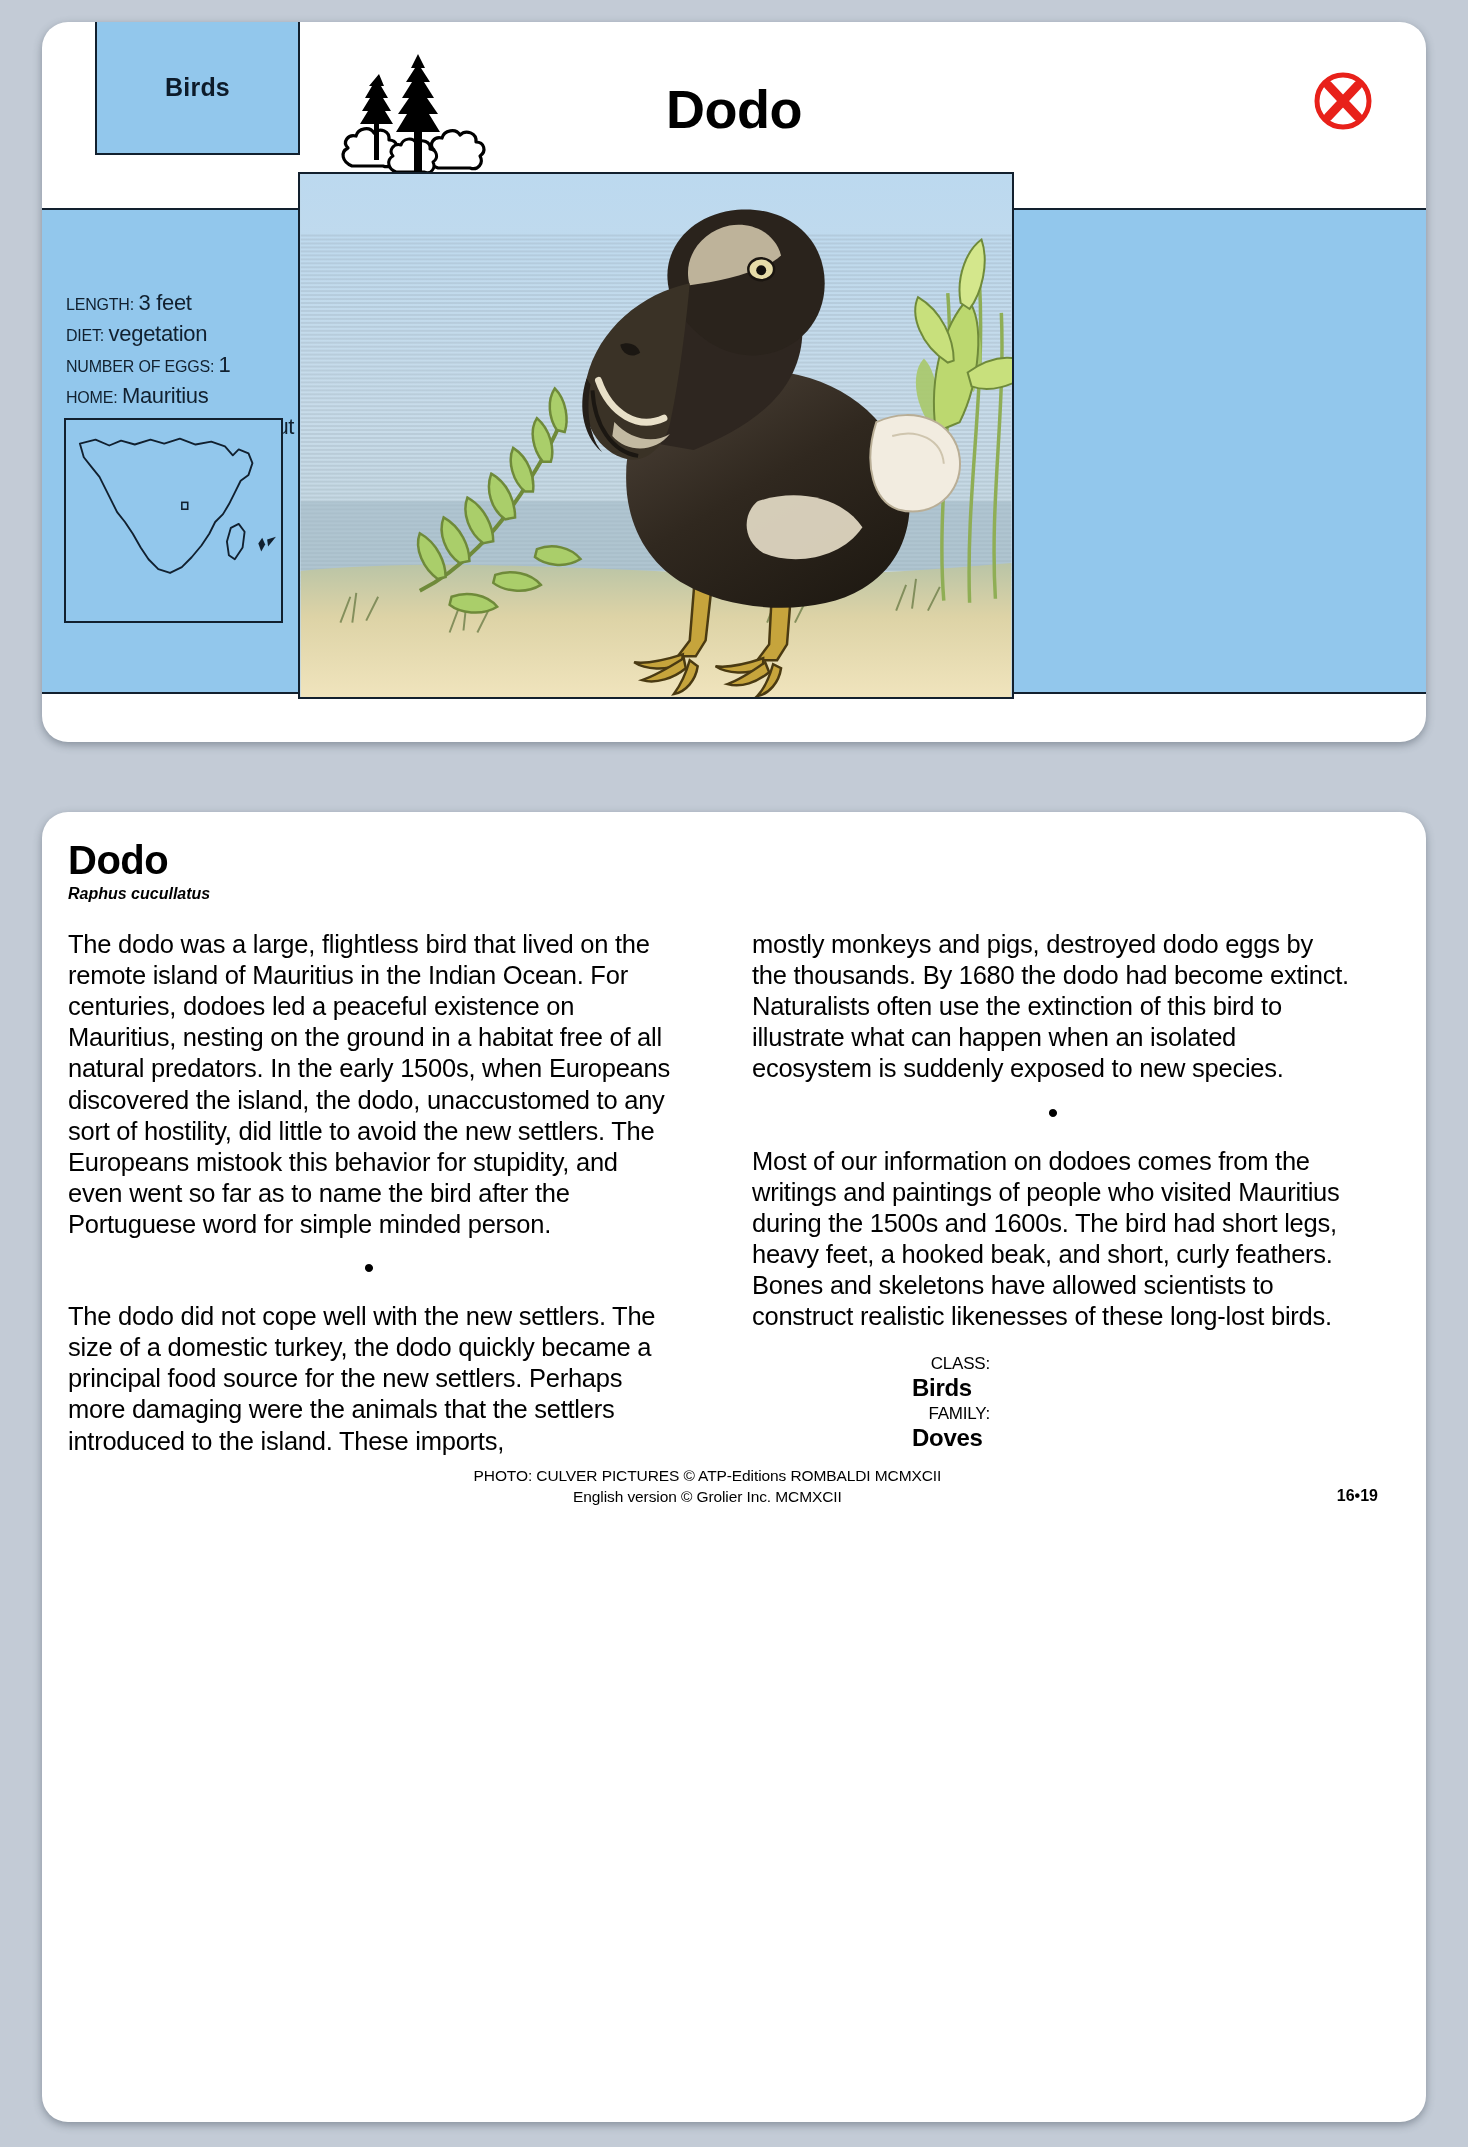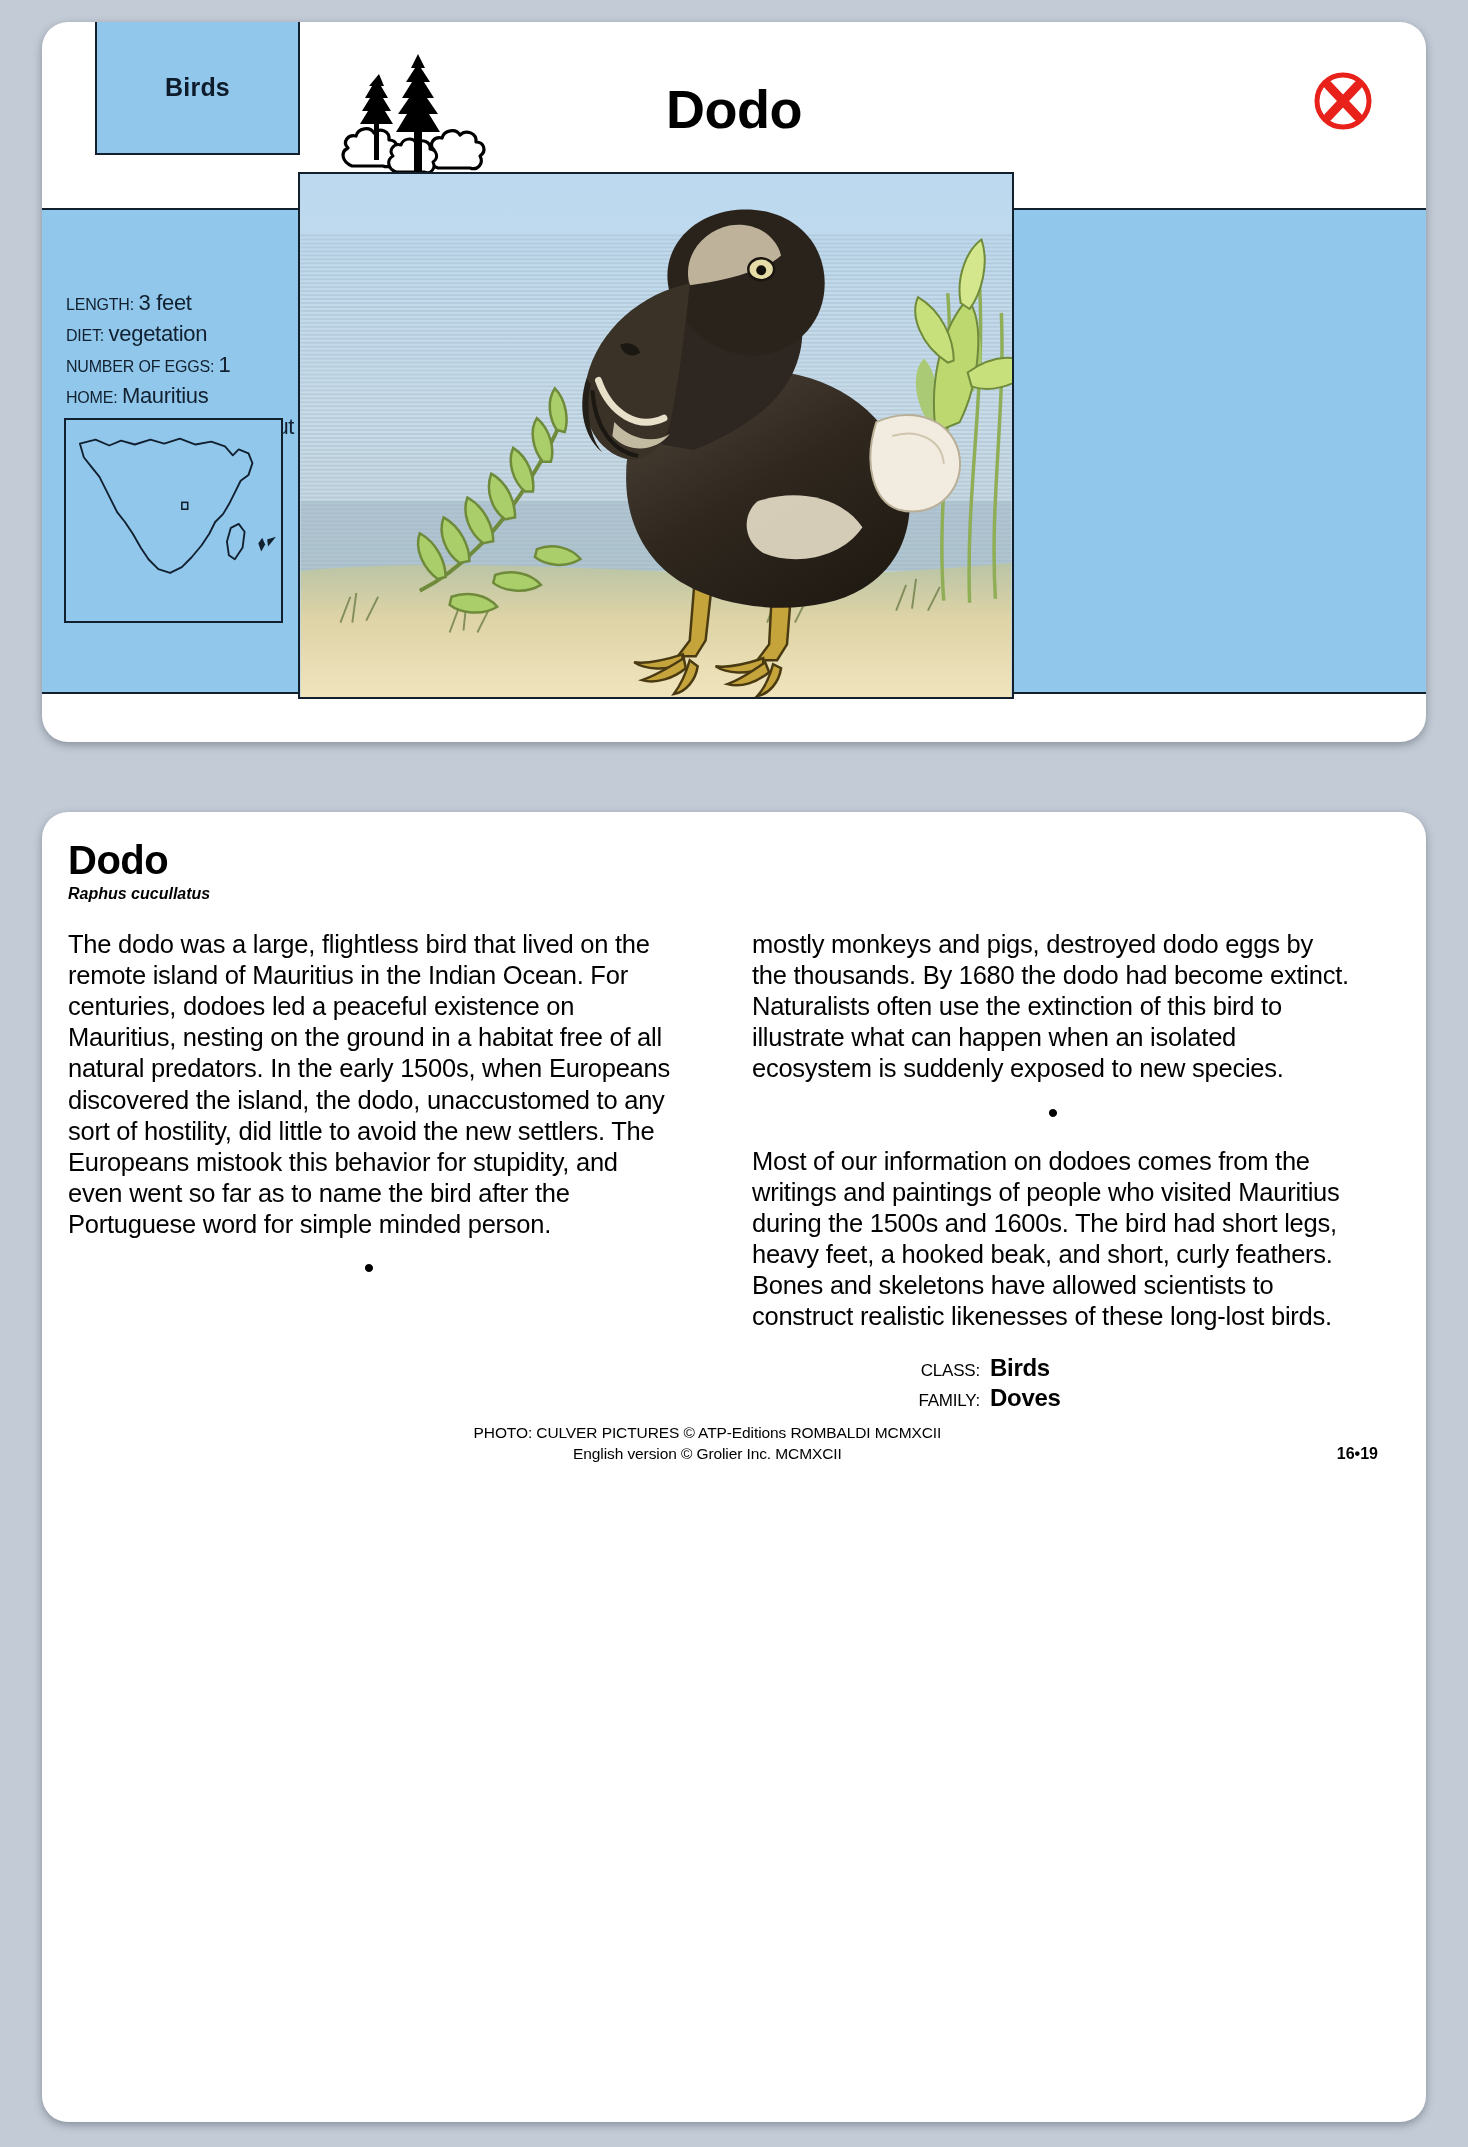--- a/index.html
+++ b/index.html
@@ -195,20 +195,21 @@
   
   .classification {
     margin-top: 22px;
     padding-left: 150px;
   }
   .class-row {
     display: flex;
     align-items: baseline;
     margin-bottom: 2px;
     white-space: nowrap;
+    flex-direction: column;
   }
   .class-label {
     font-size: 17px;
     color: #000;
     width: 78px;
     text-align: right;
     letter-spacing: -0.2px;
   }
   .class-value {
     font-size: 24px;
@@ -443,20 +444,21 @@
   <div class="back-inner">
 
     <h1 class="species-name">Dodo</h1>
     <div class="species-latin">Raphus cucullatus</div>
 
     <div class="columns">
 
       <div class="col">
         <p class="body-text">The dodo was a large, flightless bird that lived on the remote island of Mauritius in the Indian Ocean. For centuries, dodoes led a peaceful existence on Mauritius, nesting on the ground in a habitat free of all natural predators. In the early 1500s, when Europeans discovered the island, the dodo, unaccustomed to any sort of hostility, did little to avoid the new settlers. The Europeans mistook this behavior for stupidity, and even went so far as to name the bird after the Portuguese word for simple minded person.</p>
         <div class="para-sep">•</div>
+        <p class="body-text">The dodo did not cope well with the new settlers. The size of a domestic turkey, the dodo quickly became a principal food source for the new settlers. Perhaps more damaging were the animals that the settlers introduced to the island. These imports,</p>
       </div>
 
       <div class="col">
         <p class="body-text">mostly monkeys and pigs, destroyed dodo eggs by the thousands. By 1680 the dodo had become extinct. Naturalists often use the extinction of this bird to illustrate what can happen when an isolated ecosystem is suddenly exposed to new species.</p>
         <div class="para-sep">•</div>
         <p class="body-text">Most of our information on dodoes comes from the writings and paintings of people who visited Mauritius during the 1500s and 1600s. The bird had short legs, heavy feet, a hooked beak, and short, curly feathers. Bones and skeletons have allowed scientists to construct realistic likenesses of these long-lost birds.</p>
 
         <div class="classification">
           <div class="class-row">
             <span class="class-label">CLASS:</span>

